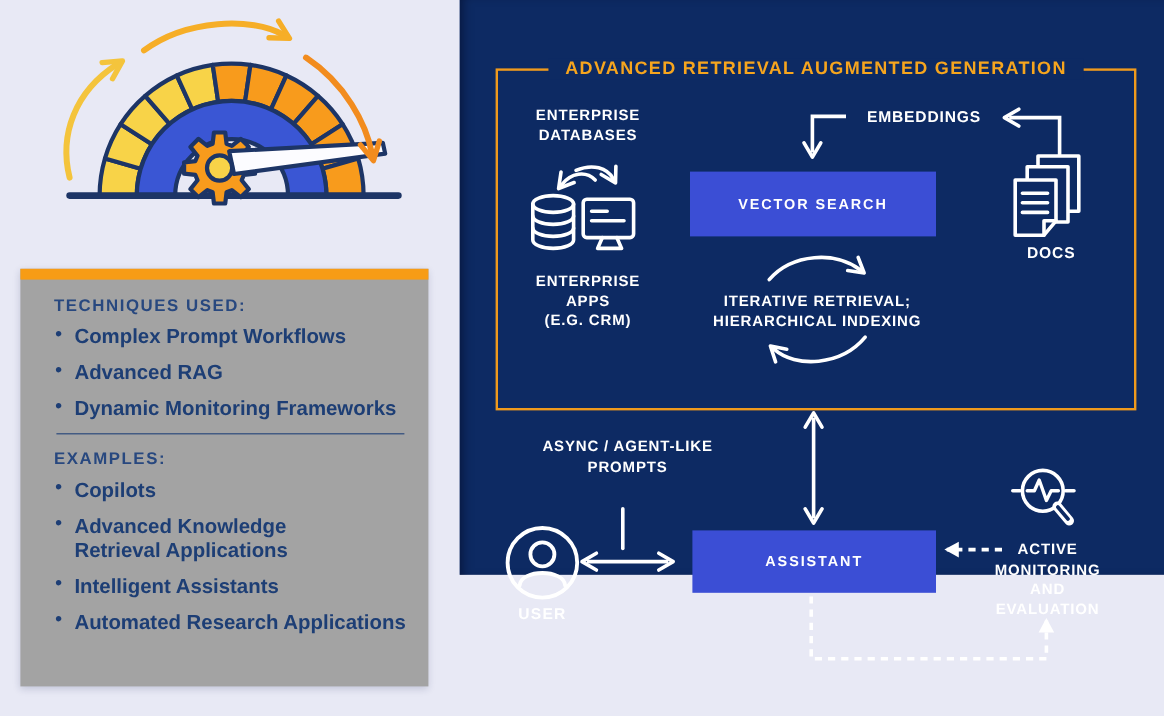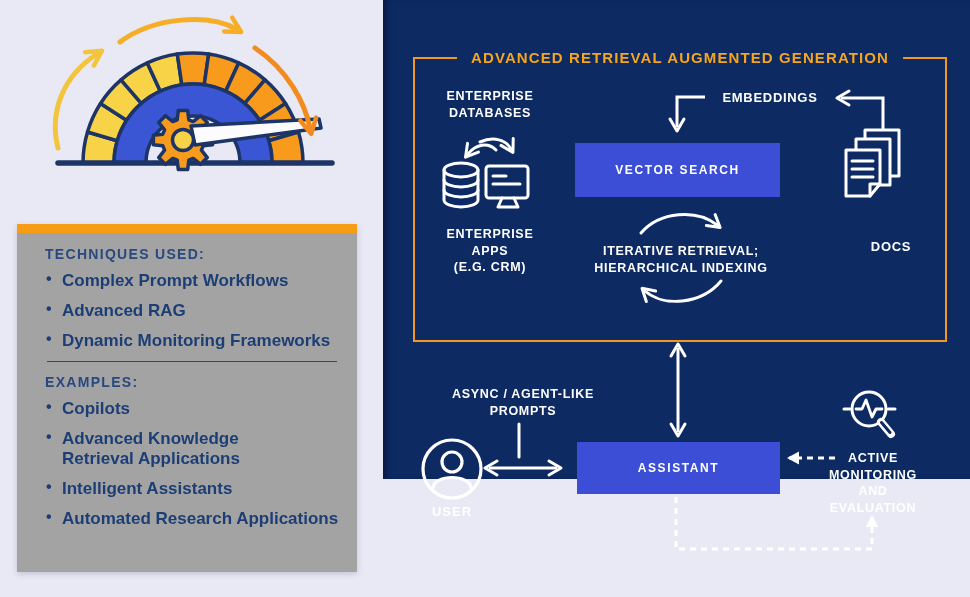--- a/index.html
+++ b/index.html
@@ -132,24 +132,24 @@
     <div class="rag-box">
       <span class="rag-title">ADVANCED RETRIEVAL AUGMENTED GENERATION</span>
     </div>
 
     <div class="dlabel" style="left:107px;top:88px;">ENTERPRISE
 DATABASES</div>
     <div class="dlabel" style="left:107px;top:226px;">ENTERPRISE
 APPS
 (E.G. CRM)</div>
     <div class="dlabel" style="left:387px;top:89px;font-size:13px;">EMBEDDINGS</div>
-    <div class="dlabel" style="left:508px;top:202px;font-size:13px;margin-top:36px;">DOCS</div>
+    <div class="dlabel" style="left:493px;top:202px;font-size:13px;">DOCS</div>
     <div class="dlabel" style="left:298px;top:243px;">ITERATIVE RETRIEVAL;
 HIERARCHICAL INDEXING</div>
-    <div class="dlabel" style="left:140px;top:386px;">ASYNC / AGENT-LIKE
+    <div class="dlabel" style="left:140px;top:364px;">ASYNC / AGENT-LIKE
 PROMPTS</div>
     <div class="dlabel" style="left:69px;top:503px;font-size:13px;letter-spacing:1px;">USER</div>
     <div class="dlabel" style="left:490px;top:450px;">ACTIVE
 MONITORING AND
 EVALUATION</div>
 
     <div class="node" style="left:192px;top:143px;width:205px;height:54px;">VECTOR SEARCH</div>
     <div class="node" style="left:194px;top:442px;width:203px;height:52px;">ASSISTANT</div>
 
     <svg class="icon-abs" style="left:57px;top:134px;" width="100" height="80" viewBox="0 0 100 80" fill="none" stroke="#fff" stroke-width="3" stroke-linecap="round" stroke-linejoin="round">

